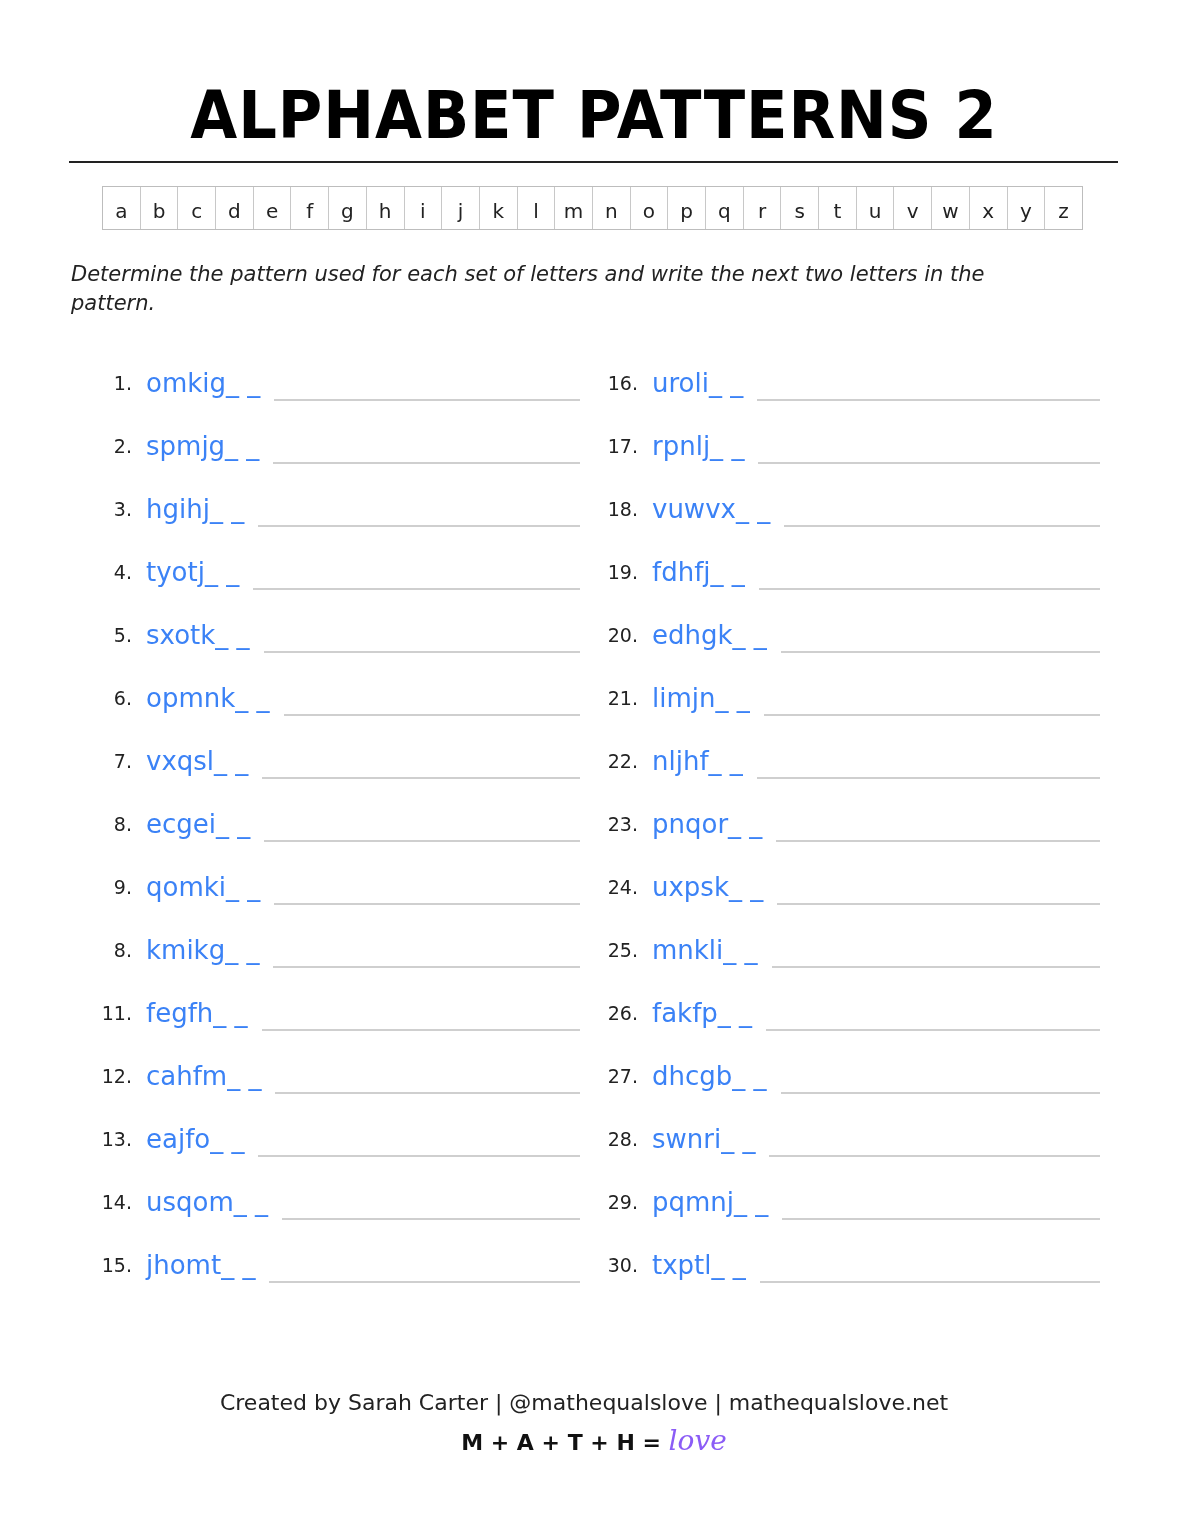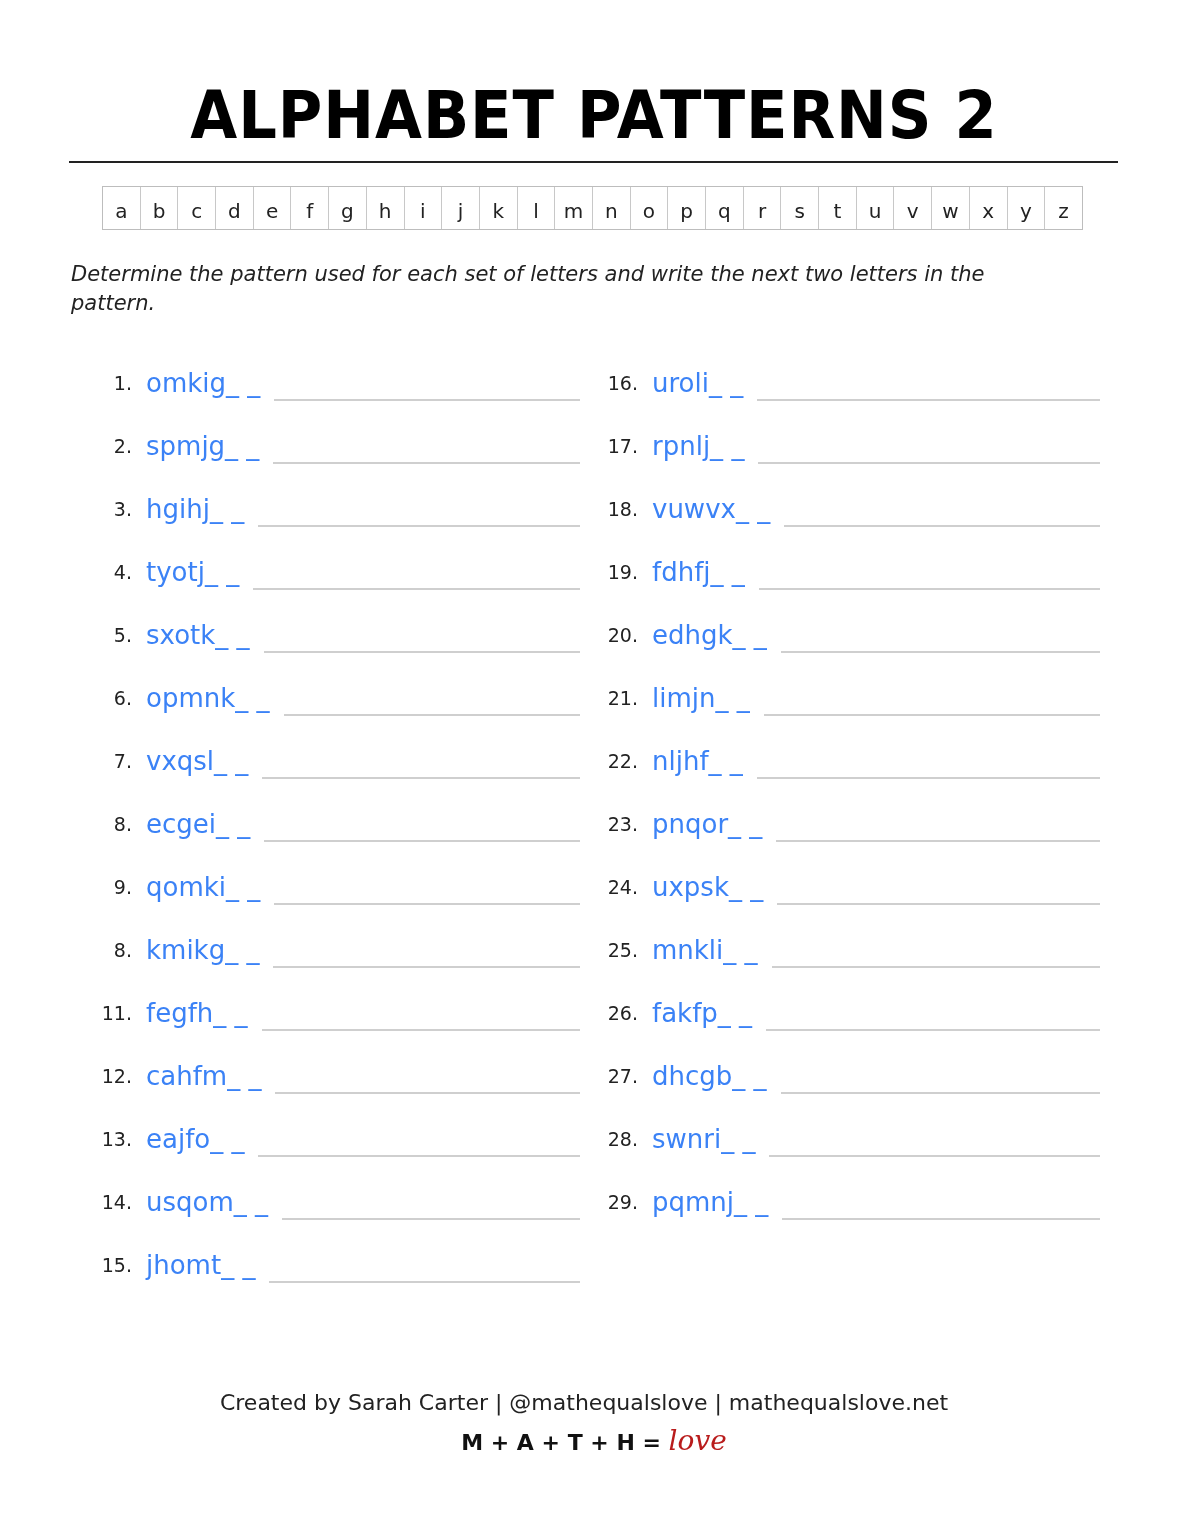--- a/index.html
+++ b/index.html
@@ -43,21 +43,21 @@
     }
     .footer-credit {
       position: absolute; top: 1390px; left: 0; width: 1168px; text-align: center;
       font-family: "DejaVu Sans", sans-serif; font-size: 22px; color: #222;
     }
     .footer-logo {
       position: absolute; top: 1424px; left: 0; width: 1188px; text-align: center;
       font-family: "DejaVu Sans", sans-serif; font-weight: bold; font-size: 22px; color: #111;
     }
     .footer-logo .love {
-      font-family: "DejaVu Serif", serif; font-style: italic; font-weight: normal; color: #b91c1c; font-size: 28px;
+      font-family: "DejaVu Serif", serif; font-style: italic; font-weight: normal; color: #8b5cf6; font-size: 28px;
     }
   </style>
 </head>
 <body>
 
 <div class="title">ALPHABET PATTERNS 2</div>
 <div class="title-rule"></div>
 
 <div class="alpha-strip">
   <div class="alpha-cell">a</div>
@@ -232,16 +232,21 @@
   <div class="problem">
       <span class="num">28.</span>
       <span class="seq">swnri_ _</span>
       <span class="answer-line"></span>
     </div>
   <div class="problem">
       <span class="num">29.</span>
       <span class="seq">pqmnj_ _</span>
       <span class="answer-line"></span>
     </div>
+  <div class="problem">
+      <span class="num">30.</span>
+      <span class="seq">txptl_ _</span>
+      <span class="answer-line"></span>
+    </div>
 </div>
 
 <div class="footer-credit">Created by Sarah Carter  |  @mathequalslove  |  mathequalslove.net</div>
 <div class="footer-logo"><span>M + A + T + H = </span><span class="love">love</span></div>
 
 </body></html>

